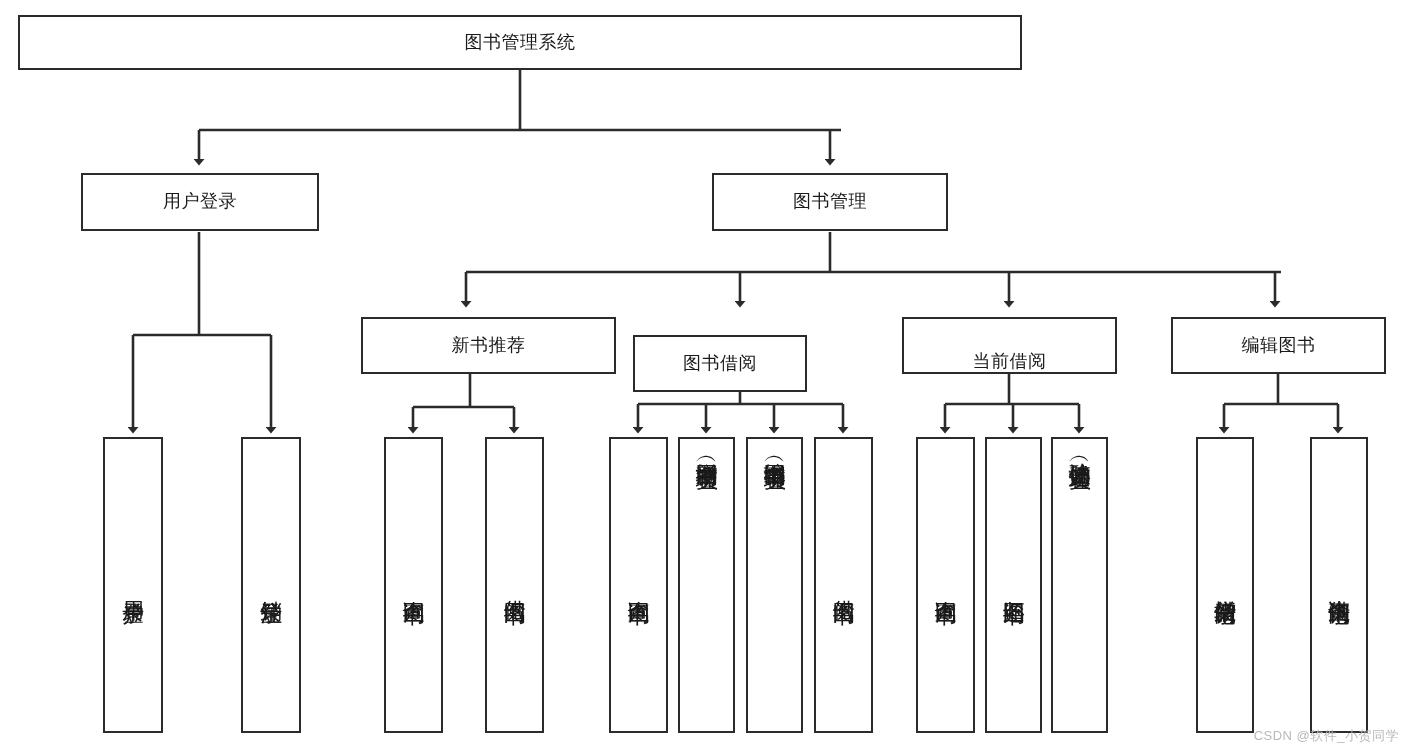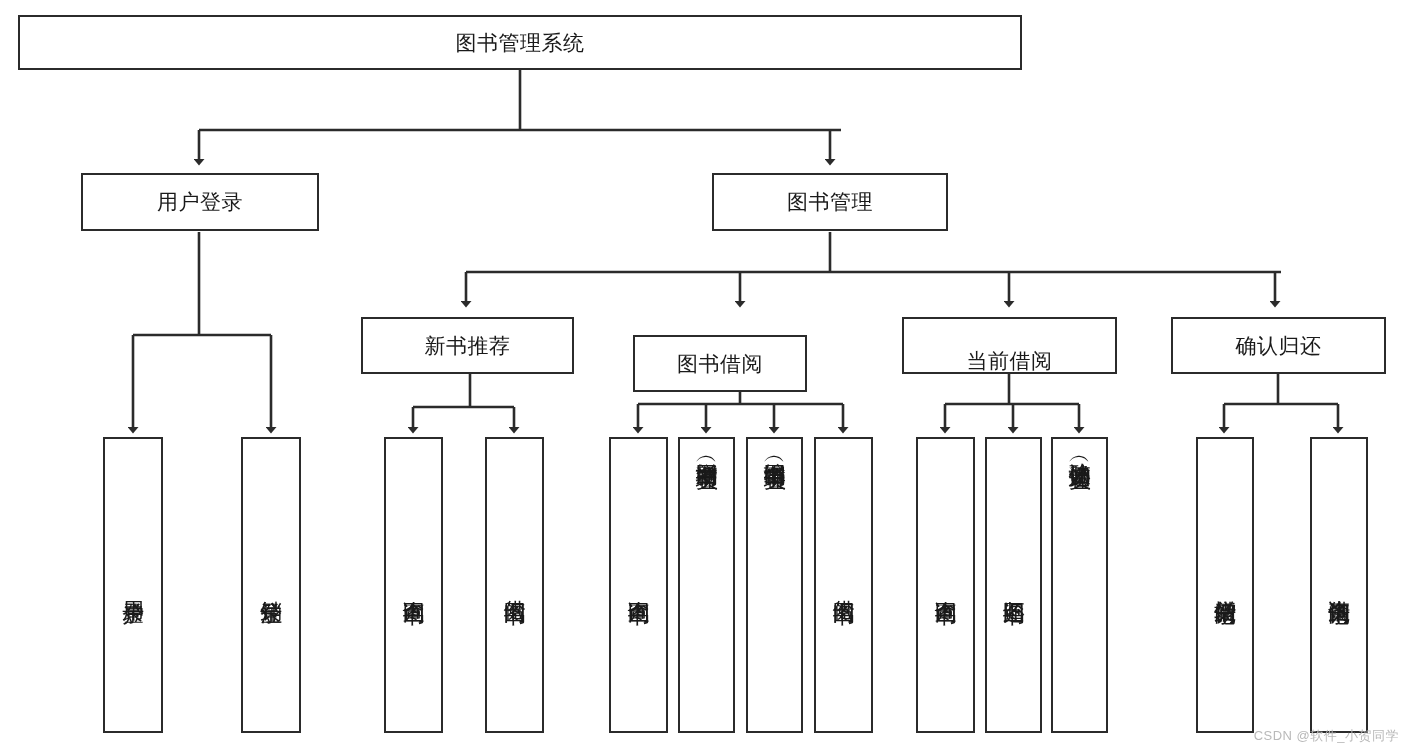--- a/index.html
+++ b/index.html
@@ -31,21 +31,21 @@
     box-sizing: border-box;
     background: #ffffff;
     border: 2px solid #2b2b2b;
     display: flex;
     align-items: center;
     justify-content: center;
     color: #1a1a1a;
     overflow: hidden;
   }
   .node.horiz {
-    font-size: 21px;
+    font-size: 18px;
     line-height: 1.1;
     letter-spacing: 0.5px;
   }
   .node.vert {
     writing-mode: vertical-rl;
     text-orientation: upright;
     font-size: 22px;
     line-height: 1.12;
     letter-spacing: 1px;
     justify-content: flex-start;
@@ -130,34 +130,34 @@
   </div>
 
   <div class="node horiz" style="left:81px; top:173px; width:238px; height:58px;">
     <span class="lbl">用户登录</span>
   </div>
 
   <div class="node horiz" style="left:712px; top:173px; width:236px; height:58px;">
     <span class="lbl">图书管理</span>
   </div>
 
-  <div class="node horiz" style="left:361px; top:317px; width:213px; height:57px;">
+  <div class="node horiz" style="left:361px; top:317px; width:255px; height:57px;">
     <span class="lbl">新书推荐</span>
   </div>
 
   <div class="node horiz" style="left:633px; top:335px; width:174px; height:57px;">
     <span class="lbl">图书借阅</span>
   </div>
 
   <div class="node horiz" style="left:902px; top:317px; width:215px; height:57px;align-items:flex-end;">
     <span class="lbl">当前借阅</span>
   </div>
 
   <div class="node horiz" style="left:1171px; top:317px; width:215px; height:57px;">
-    <span class="lbl">确认归还</span>
+    <span class="lbl">编辑图书</span>
   </div>
 
   <div class="node vert center" style="left:103px; top:437px; width:60px; height:296px;">
     <span class="lbl">用户登录</span>
   </div>
 
   <div class="node vert center" style="left:241px; top:437px; width:60px; height:296px;">
     <span class="lbl">注销登录</span>
   </div>
 

